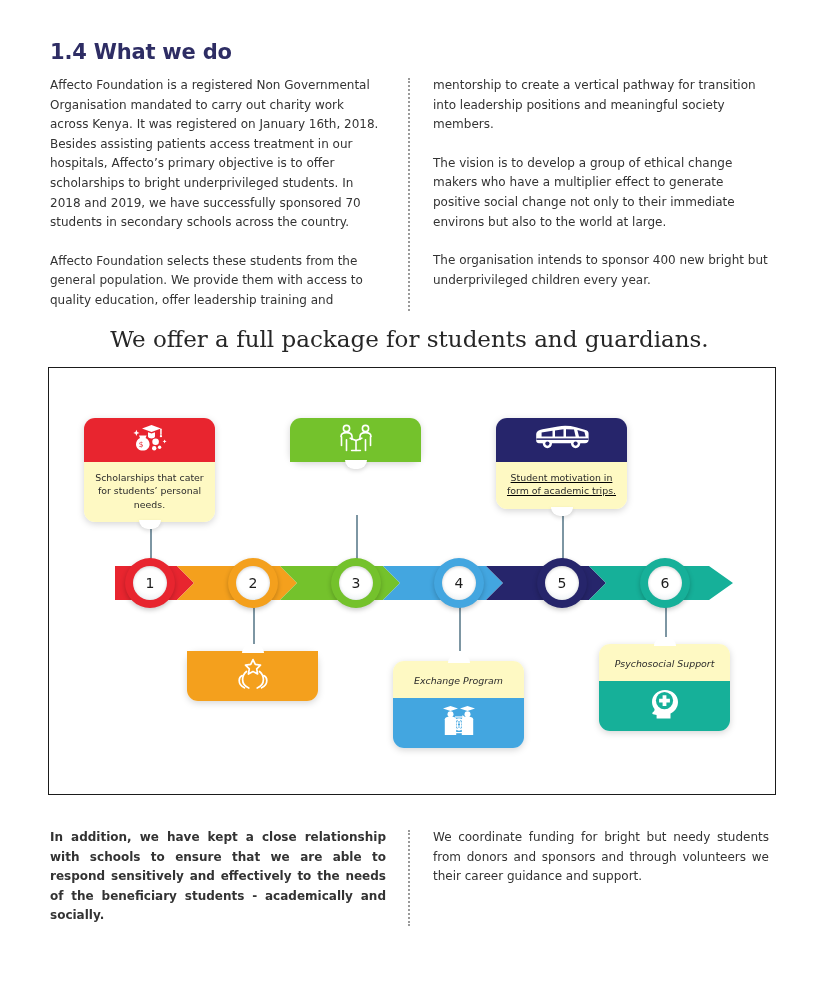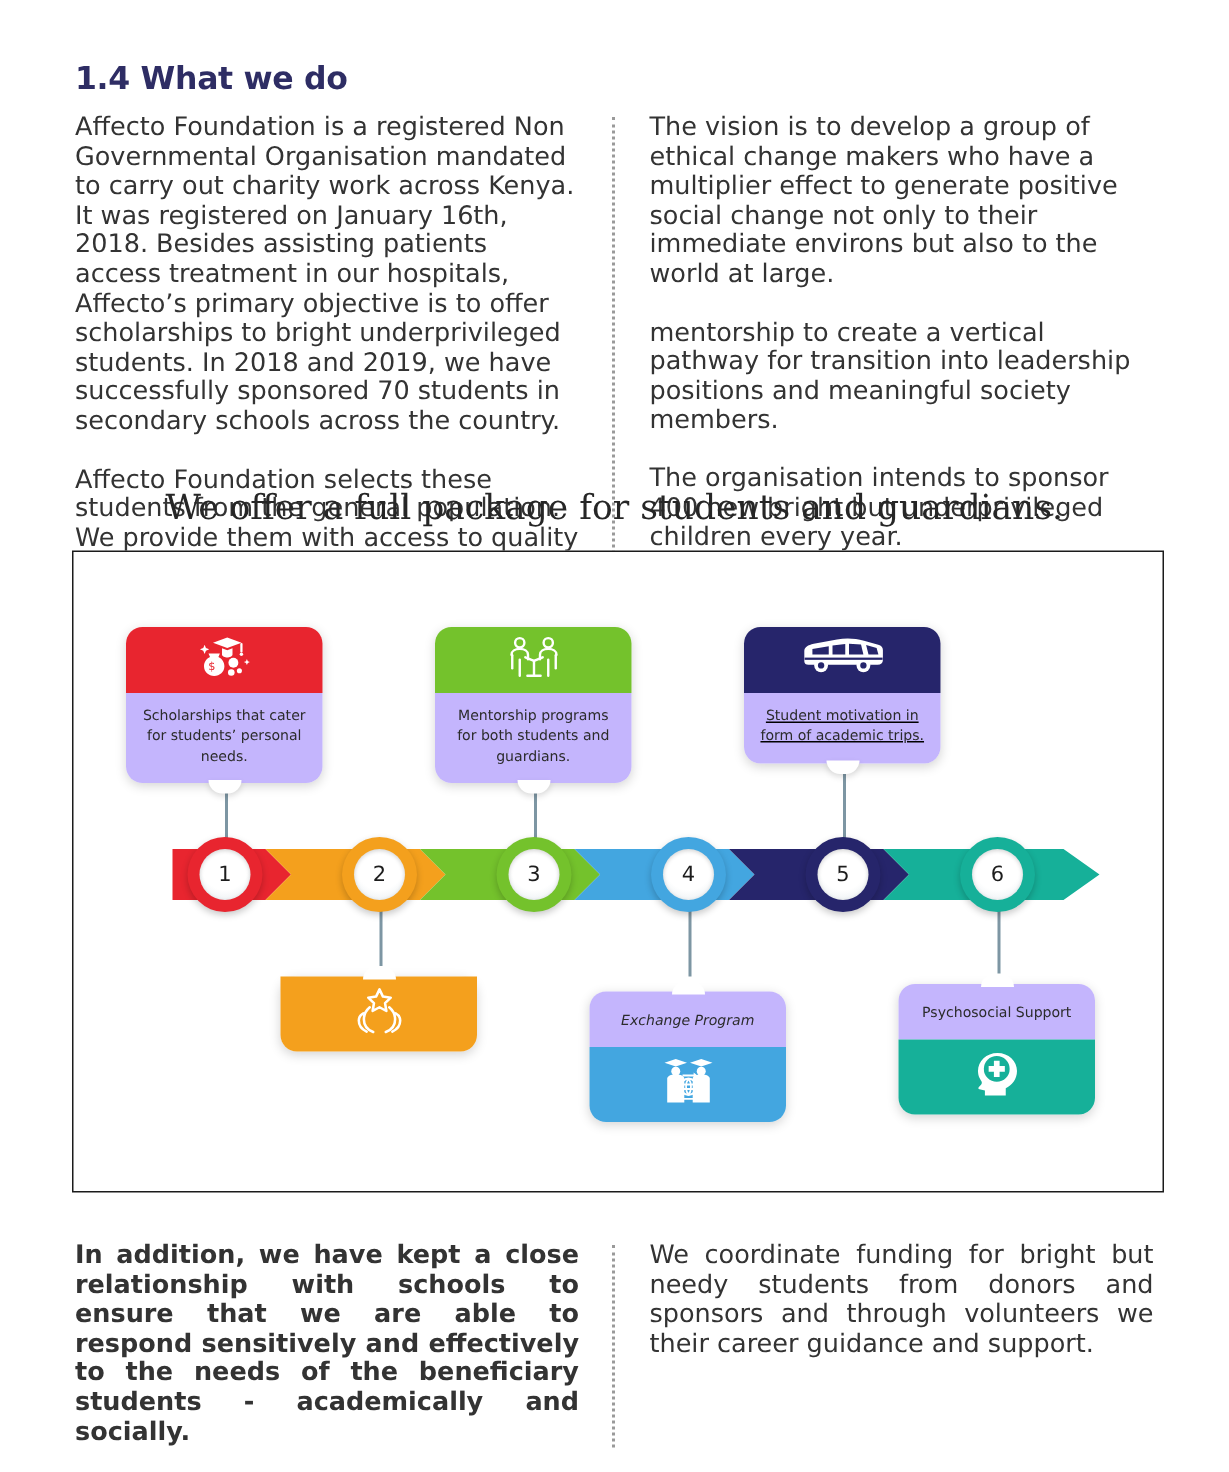--- a/index.html
+++ b/index.html
@@ -48,21 +48,21 @@
     border-left: 2px dotted #9a9a9a;
     margin: 2px 0 0 0;
     align-self: stretch;
     flex: 0 0 1px;
   }
   .col-right {
     width: 358px;
     padding-left: 22px;
   }
   .para {
-    font-size: 17px;
+    font-size: 12px;
     line-height: 19.6px;
     color: #333333;
     margin: 0 0 19px 0;
     text-align: left;
   }
   .para:last-child { margin-bottom: 0; }
 
   
   .section-headline {
     position: absolute;
@@ -105,21 +105,21 @@
     display: flex;
     align-items: center;
     justify-content: center;
   }
   .card-text {
     font-size: 9.4px;
     line-height: 13.4px;
     color: #2b2b2b;
     text-align: center;
     padding: 9px 9px 11px 9px;
-    background: #c4b5fd;
+    background: #fef9c3;
   }
 
   
   .card-top .card-icon {
     border-radius: 11px 11px 0 0;
   }
   .card-top .card-text {
     border-radius: 0 0 11px 11px;
   }
   
@@ -200,22 +200,22 @@
 
 <div class="page-heading">1.4 What we do</div>
 
 <div class="cols-top">
   <div class="col col-left">
     <p class="para">Affecto Foundation is a registered Non Governmental Organisation mandated to carry out charity work across Kenya. It was registered on January 16th, 2018. Besides assisting patients access treatment in our hospitals, Affecto’s primary objective is to offer scholarships to bright underprivileged students. In 2018 and 2019, we have successfully sponsored 70 students in secondary schools across the country.</p>
     <p class="para">Affecto Foundation selects these students from the general population. We provide them with access to quality education, offer leadership training and</p>
   </div>
   <div class="divider-dotted"></div>
   <div class="col col-right">
+    <p class="para">mentorship to create a vertical pathway for transition into leadership positions and meaningful society members.</p>
     <p class="para">The vision is to develop a group of ethical change makers who have a multiplier effect to generate positive social change not only to their immediate environs but also to the world at large.</p>
-    <p class="para">mentorship to create a vertical pathway for transition into leadership positions and meaningful society members.</p>
     <p class="para">The organisation intends to sponsor 400 new bright but underprivileged children every year.</p>
   </div>
 </div>
 
 <div class="section-headline">We offer a full package for students and guardians.</div>
 
 <div class="info-frame">
   <div class="info-inner">
 
     <div class="connector" style="left:101px; top:147px; height:46px;"></div>
@@ -258,21 +258,20 @@
             <path d="M4.5 13.8 L4.5 22.5"></path>
             <path d="M33.5 13.8 L33.5 22.5"></path>
             <path d="M9.5 16.8 L9.5 27.5"></path>
             <path d="M28.5 16.8 L28.5 27.5"></path>
             <path d="M13.2 15.2 L19 17.6 L24.8 15.2"></path>
             <path d="M19 17.6 L19 27.5"></path>
             <path d="M14.6 27.5 L23.4 27.5"></path>
           </svg>
         </span>
       </div>
-      <div class="card-text">Mentorship programs for both students and guardians.</div>
       <div class="notch"></div>
     </div>
 
     <div class="card card-top" style="left:447px; top:50px;text-decoration:underline;">
       <div class="card-icon" style="background:#26256b;">
         <span>
           <svg width="60" height="30" viewBox="0 0 60 30" fill="#ffffff">
             <path d="M7 20.2 C5.3 20.2 4.2 19.3 4.2 17.8 L4.2 11 C4.2 8.6 6.6 7 10.5 6.2 L26 3.4 C32 2.3 38 2.6 44 4.2 L53.5 6.9 C55.6 7.5 56.6 8.6 56.6 10.4 L56.6 17 C56.6 19 55.3 20.2 53 20.2 Z"></path>
             <path d="M9.6 9.6 L20.5 7.8 L20.5 13.4 L9.6 13.4 Z" fill="#26256b"></path>
             <path d="M23 7.4 L31.5 6.3 L31.5 13.4 L23 13.4 Z" fill="#26256b"></path>
@@ -321,21 +320,21 @@
             <path d="M22 15.1 C19.8 17.8 19.8 23.2 22 25.9 M22 15.1 C24.2 17.8 24.2 23.2 22 25.9 M16.8 19 L27.2 19 M16.8 22 L27.2 22" stroke="#ffffff" stroke-width="1.2" fill="none"></path>
             <path d="M18 12.4 L26 12.4 L26 13.6 L18 13.6 Z"></path>
             <path d="M25.4 11 L28 13 L25.4 15 Z"></path>
             <path d="M18 28 L26 28 L26 29.2 L18 29.2 Z"></path>
             <path d="M18.6 26.6 L16 28.6 L18.6 30.6 Z"></path>
           </svg>
         </span>
       </div>
     </div>
 
-    <div class="card card-bottom" style="left:550px; top:288px;">
+    <div class="card card-bottom" style="left:550px; top:276px;font-style:italic;">
       <div class="notch"></div>
       <div class="card-text">Psychosocial Support</div>
       <div class="card-icon" style="background:#16b099;">
         <span>
           <svg width="42" height="34" viewBox="0 0 42 34" fill="#ffffff">
             <path d="M21 3 C13.6 3 8 8.4 8 15 C8 18.4 9.4 20.4 10.2 21.6 C10.8 22.5 10.6 23.6 10 24.2 L8.6 25.6 C8 26.2 8.2 27 9 27.2 L12.6 28 L12.6 31.4 L26.5 31.4 L26.5 26.5 C30.5 24.6 34 20.6 34 15 C34 8.4 28.4 3 21 3 Z"></path>
             <circle cx="20.5" cy="13.6" r="8.6" fill="#16b099"></circle>
             <path d="M18.6 8.2 L22.4 8.2 L22.4 11.7 L25.9 11.7 L25.9 15.5 L22.4 15.5 L22.4 19 L18.6 19 L18.6 15.5 L15.1 15.5 L15.1 11.7 L18.6 11.7 Z" fill="#ffffff"></path>
           </svg>
         </span>

